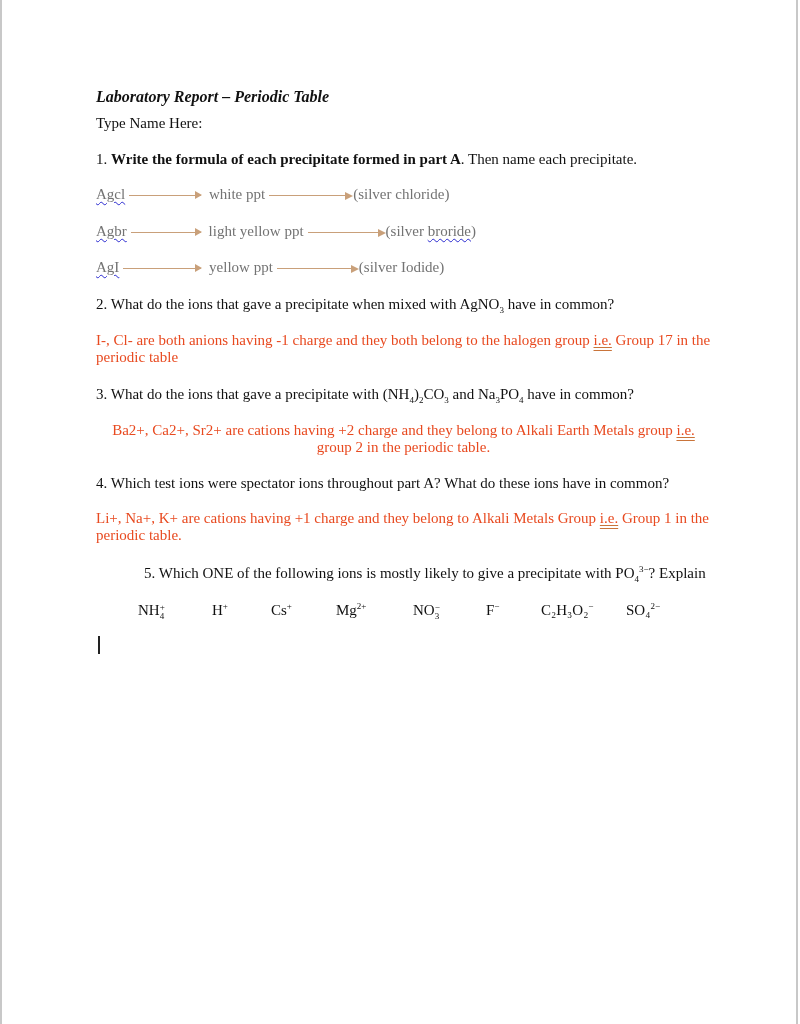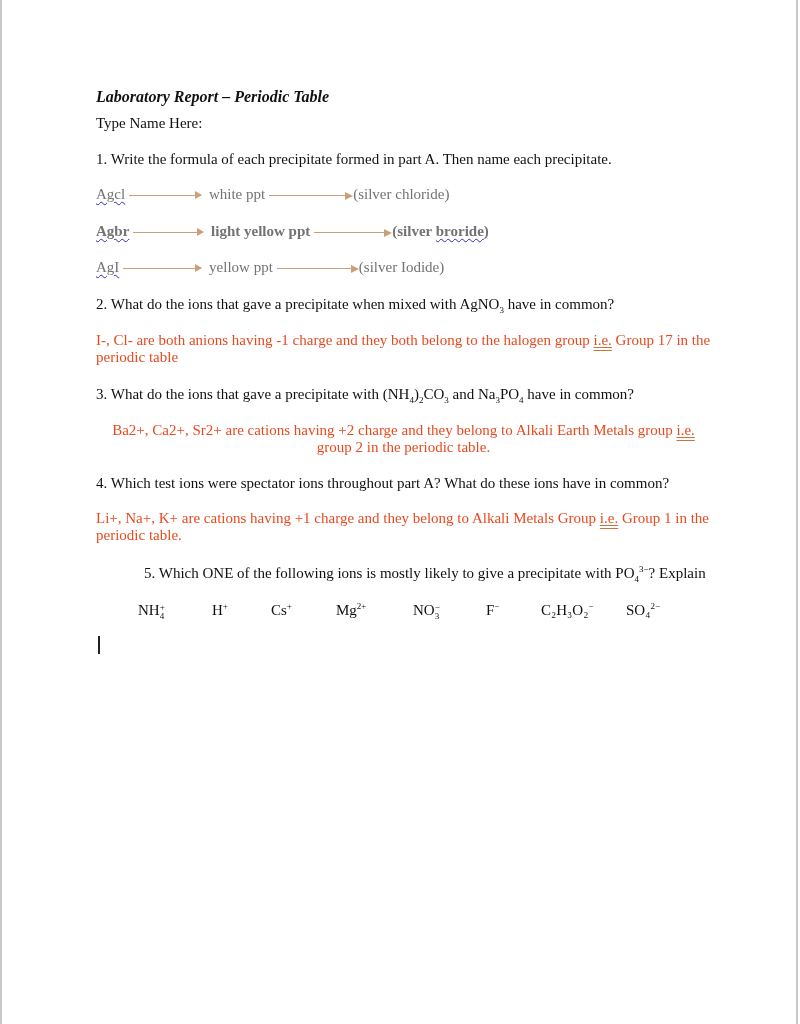--- a/index.html
+++ b/index.html
@@ -12,21 +12,21 @@
   .doc {
     position: absolute; left: 94px; top: 0; width: 620px;
     font-family: "Liberation Serif", serif; color: #111; font-size: 15px;
   }
   .line { position: absolute; left: 0; white-space: nowrap; }
   .title { top: 88px; font-size: 16px; font-weight: bold; font-style: italic; }
   .name { top: 115px; }
   .q { font-size: 15px; }
   .red { color: #737373; }
   .ans { color: #e84a20; font-size: 15px; line-height: 17px; white-space: normal; width: 615px; }
-  b { font-weight: normal; }
+  b { font-weight: bold; }
   .squig { text-decoration: underline wavy #2b2bd0; text-decoration-thickness: 1px; text-underline-offset: 2px; }
   .dbl { text-decoration: underline double #c9743a; text-underline-offset: 2px; }
   .arrow { display: inline-block; position: relative; height: 1px; background: #c9a07a; vertical-align: middle; margin: 0 4px; }
   .arrow::after {
     content: ""; position: absolute; right: -1px; top: -4px;
     border-left: 7px solid #c9a07a; border-top: 4px solid transparent; border-bottom: 4px solid transparent;
   }
   .arrow-lead { display: inline-block; height: 1px; background: #c9a07a; vertical-align: middle; margin-left: 4px; }
   .ptr { display: inline-block; width: 0; height: 0; border-left: 8px solid #c9a07a; border-top: 4px solid transparent; border-bottom: 4px solid transparent; vertical-align: middle; }
   sub, sup { font-size: 9px; line-height: 0; }
@@ -45,21 +45,21 @@
     <div class="line q" style="top:151px;">
       <span>1.</span>
       <b>Write the formula of each precipitate formed in part A</b><span>.  Then name each precipitate.</span>
     </div>
 
     <div class="line red" style="top:186px;">
       <span class="squig">Agcl</span><span class="arrow" style="width:72px;"></span>
       <span>white ppt</span><span class="arrow-lead" style="width:76px;"></span><span class="ptr dbl"></span><span>(silver chloride)</span>
     </div>
 
-    <div class="line red" style="top:223px;font-weight:bold;">
+    <div class="line red" style="top:223px;">
       <span class="squig">Agbr</span><span class="arrow" style="width:70px;"></span>
       <span>light yellow ppt</span><span class="arrow-lead" style="width:70px;"></span><span class="ptr"></span><span><span>(silver </span><span class="squig">broride</span><span>)</span></span>
     </div>
 
     <div class="line red" style="top:259px;">
       <span class="squig">AgI</span><span class="arrow" style="width:78px;"></span>
       <span>yellow ppt</span><span class="arrow-lead" style="width:74px;"></span><span class="ptr"></span><span>(silver Iodide)</span>
     </div>
 
     <div class="line q" style="top:296px;">

